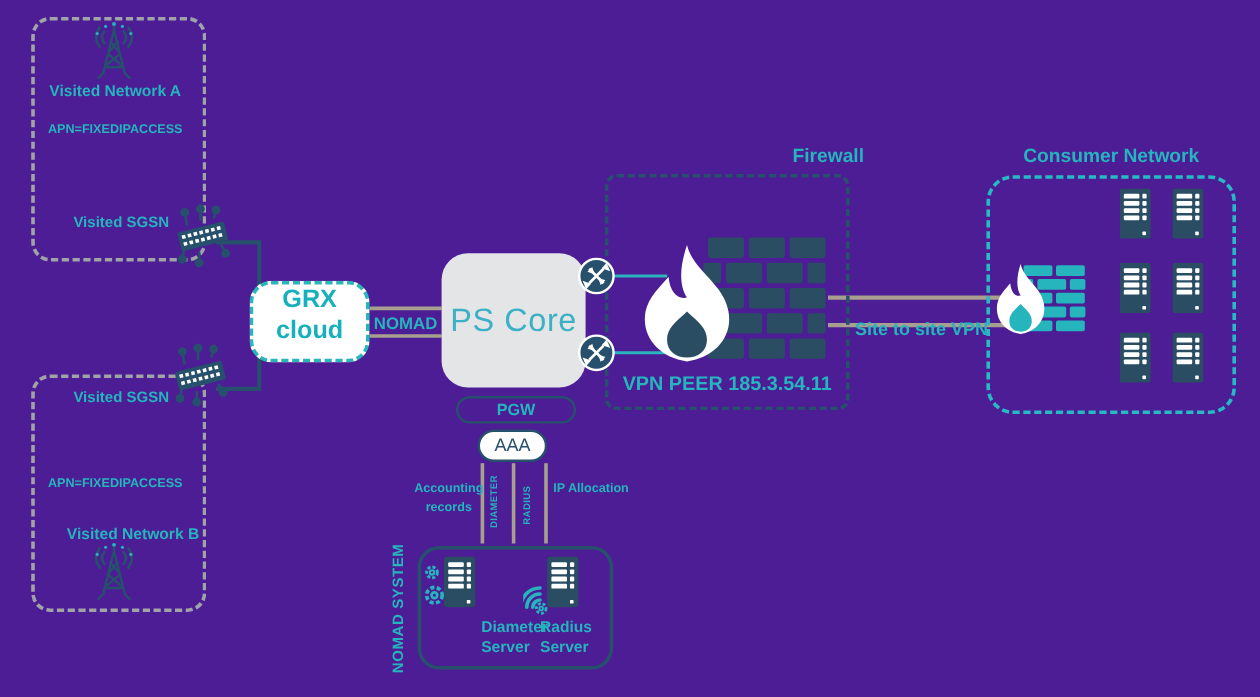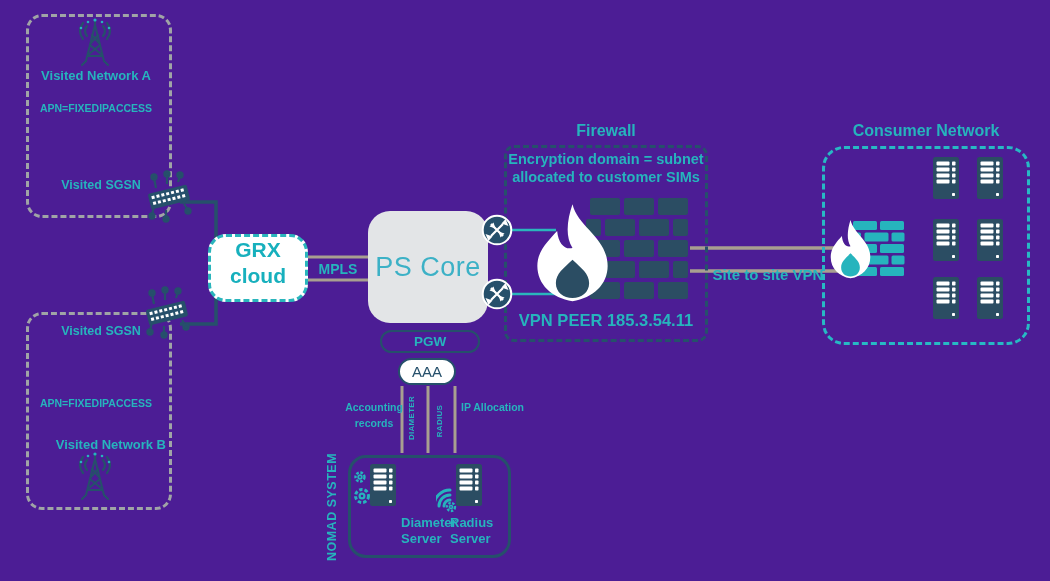--- a/index.html
+++ b/index.html
@@ -189,21 +189,21 @@
           <rect x="35" y="28" width="3" height="3"></rect>
         <rect x="40" y="28" width="3" height="3"></rect>
       </g>
     </g>
   </svg>
 
   <div class="abs grx" style="left:208px;top:234px;width:100px;height:68px;">
     <div>GRX</div>
     <div>cloud</div>
   </div>
-  <div class="abs teal ctr z4" style="left:308px;top:261px;width:60px;font-size:14px;">MPLS</div>
+  <div class="abs teal ctr z4" style="left:308px;top:261px;width:60px;font-size:14px;">NOMAD</div>
 
   <div class="abs pscore" style="left:368px;top:211px;width:120px;height:112px;">
     <span>PS Core</span>
   </div>
   <svg class="abs icon" style="left:481px;top:214px;" width="32" height="32" viewBox="0 0 32 32">
     <circle cx="16" cy="16" r="14.3" fill="#26506b" stroke="#ffffff" stroke-width="2"></circle>
     <path d="M10,22 L22,10 M10,10 L22,22" stroke="#ffffff" stroke-width="2.2" fill="none"></path>
     <polygon points="24.5,5 27.5,12 20.5,9.5" fill="#ffffff"></polygon>
     <polygon points="7.5,27 4.5,20 11.5,22.5" fill="#ffffff"></polygon>
     <polygon points="14.5,14.5 8.5,12.5 12.5,8.5" fill="#ffffff"></polygon>
@@ -218,26 +218,22 @@
     <polygon points="17.5,17.5 23.5,19.5 19.5,23.5" fill="#ffffff"></polygon>
   </svg>
 
   <div class="abs pill" style="left:380px;top:330px;width:100px;height:23px;">
     <span class="teal" style="font-size:13.5px;">PGW</span>
   </div>
   <div class="abs pill" style="left:398px;top:358px;width:58px;height:27px;background:#ffffff;">
     <span style="font-size:15px;color:#26506b;">AAA</span>
   </div>
 
-  <div class="abs teal ctr z4" style="left:504px;top:122px;width:204px;font-size:16px;">Firewall</div>
+  <div class="abs teal ctr z4" style="left:516px;top:122px;width:204px;font-size:16px;text-align:right;">Firewall</div>
   <div class="abs fw-box" style="left:504px;top:145px;width:204px;height:197px;"></div>
-  <div class="abs teal ctr z4" style="left:508px;top:150px;width:196px;font-size:14.5px;line-height:1.25;">
-    <div>Encryption domain = subnet</div>
-    <div>allocated to customer SIMs</div>
-  </div>
   <svg class="abs icon" style="left:512px;top:189px;" width="180" height="126" viewBox="0 0 180 126">
     <g fill="#2b4d63">
       <rect x="78" y="9" width="30" height="17" rx="2"></rect>
         <rect x="112" y="9" width="30" height="17" rx="2"></rect>
         <rect x="146" y="9" width="30" height="17" rx="2"></rect>
       <rect x="74" y="30" width="15" height="17" rx="2"></rect>
         <rect x="93" y="30" width="30" height="17" rx="2"></rect>
         <rect x="127" y="30" width="30" height="17" rx="2"></rect>
         <rect x="161" y="30" width="15" height="17" rx="2"></rect>
       <rect x="78" y="51" width="30" height="17" rx="2"></rect>

